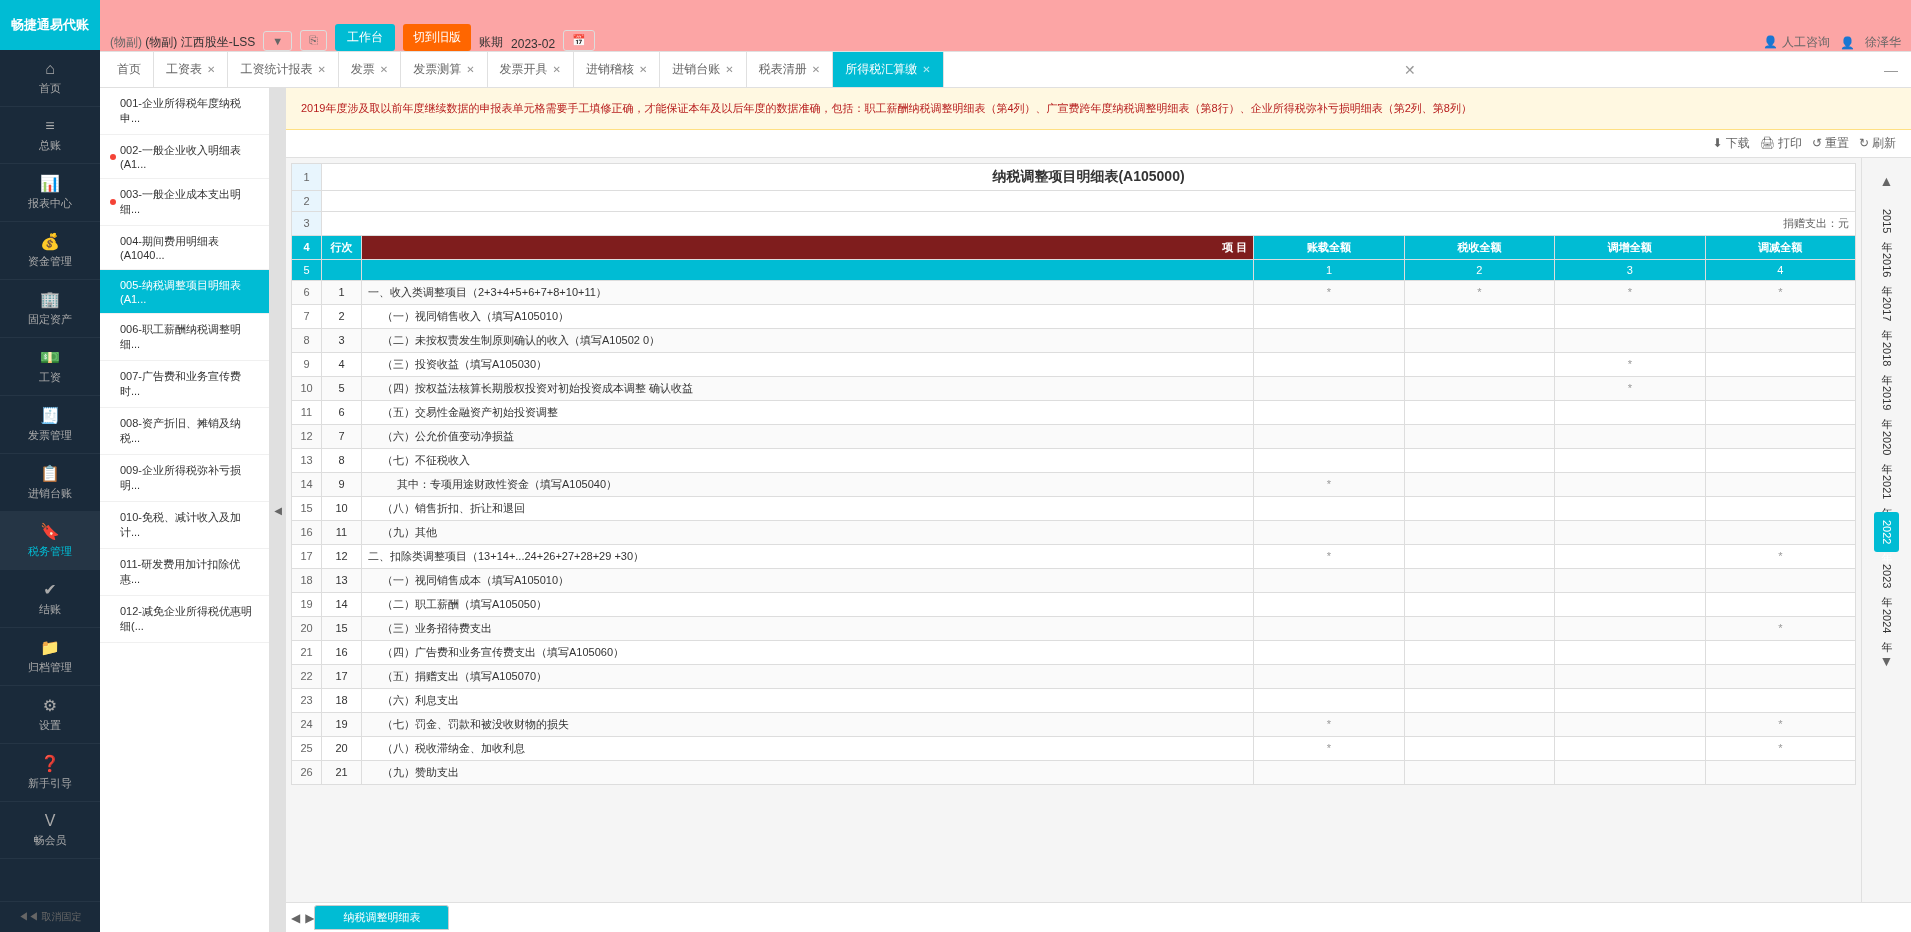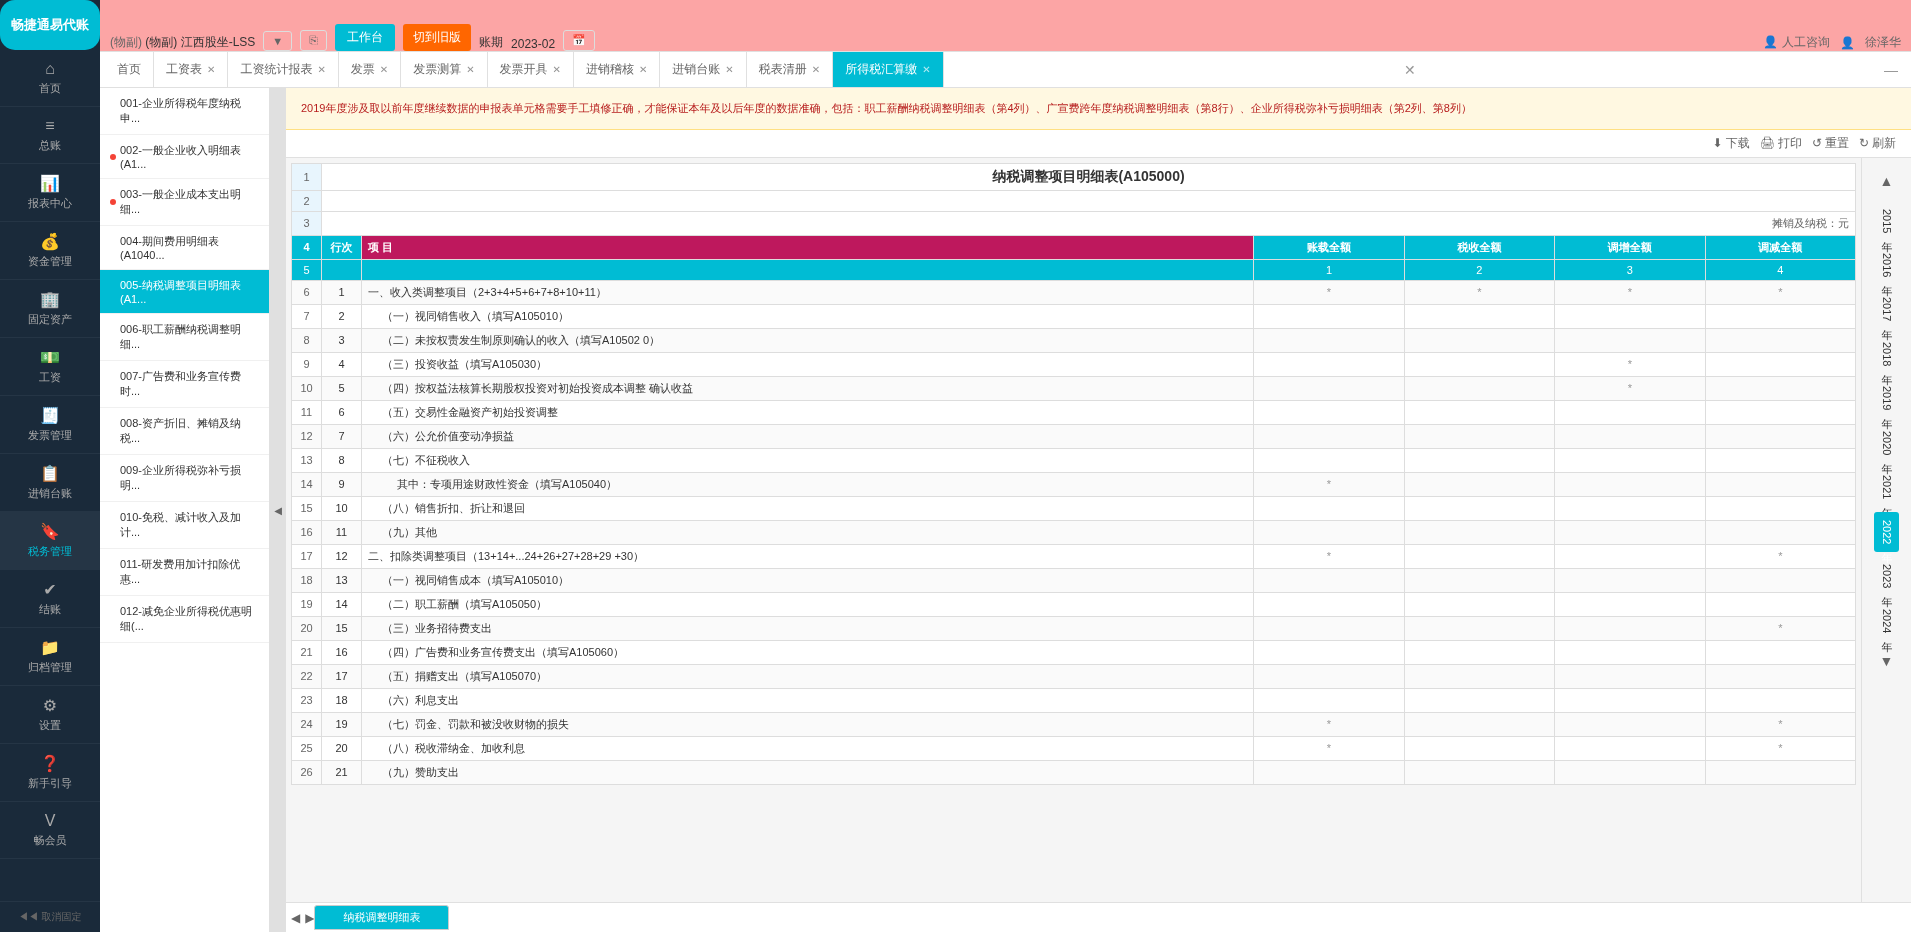--- a/index.html
+++ b/index.html
@@ -1,20 +1,20 @@
 <!DOCTYPE html>
 <html><head>
   <meta charset="utf-8">
   <style>
     * { box-sizing: border-box; margin: 0; padding: 0; }
     body { font-family: 'Microsoft YaHei', Arial, sans-serif; font-size: 12px; background: #f0f2f5; display: flex; height: 932px; overflow: hidden; }
 
     
     .sidebar { width: 100px; background: #1a2a3a; color: #fff; display: flex; flex-direction: column; flex-shrink: 0; }
-    .sidebar-logo { background: #00bcd4; padding: 10px; text-align: center; font-size: 13px; font-weight: bold; color: #fff; height: 50px; display: flex; align-items: center; justify-content: center; border-radius: 15px; }
+    .sidebar-logo { background: #00bcd4; padding: 10px; text-align: center; font-size: 13px; font-weight: bold; color: #fff; height: 50px; display: flex; align-items: center; justify-content: center; }
     .sidebar-item { display: flex; flex-direction: column; align-items: center; padding: 10px 5px; cursor: pointer; color: #aaa; font-size: 11px; border-bottom: 1px solid #253545; }
     .sidebar-item.active { background: #253545; color: #00bcd4; }
     .sidebar-icon { font-size: 16px; margin-bottom: 3px; }
     .sidebar-bottom { margin-top: auto; padding: 8px; text-align: center; color: #666; font-size: 10px; cursor: pointer; border-top: 1px solid #253545; }
 
     
     .main { flex: 1; display: flex; flex-direction: column; overflow: hidden; }
 
     
     .topbar { background: #fca5a5; height: 52px; display: flex; align-items: flex-end; padding: 0 10px; border-bottom: 1px solid #e0e0e0; gap: 8px; }
@@ -315,27 +315,27 @@
                 <td colspan="6" class="title-cell">纳税调整项目明细表(A105000)</td>
               </tr>
 
               <tr>
                 <td class="row-num">2</td>
                 <td colspan="6"></td>
               </tr>
 
               <tr>
                 <td class="row-num">3</td>
-                <td colspan="6" class="unit-cell">摊销及纳税：元</td>
+                <td colspan="6" class="unit-cell">捐赠支出：元</td>
               </tr>
 
               <tr class="header-row">
                 <td class="row-num">4</td>
                 <td style="background:#00bcd4;color:#fff;text-align:center;width:40px;">行次</td>
-                <td style="background:#be185d;color:#fff;text-align:left;min-width:250px;">项 目</td>
+                <td style="background:#7f1d1d;color:#fff;text-align:right;min-width:250px;">项 目</td>
                 <td style="background:#00bcd4;color:#fff;">账载全额</td>
                 <td style="background:#00bcd4;color:#fff;text-align:center;">税收全额</td>
                 <td style="background:#00bcd4;color:#fff;text-align:center;">调增全额</td>
                 <td style="background:#00bcd4;color:#fff;text-align:center;">调减全额</td>
               </tr>
 
               <tr class="subheader-row">
                 <td class="row-num">5</td>
                 <td style="background:#00bcd4;"></td>
                 <td style="background:#00bcd4;"></td>

